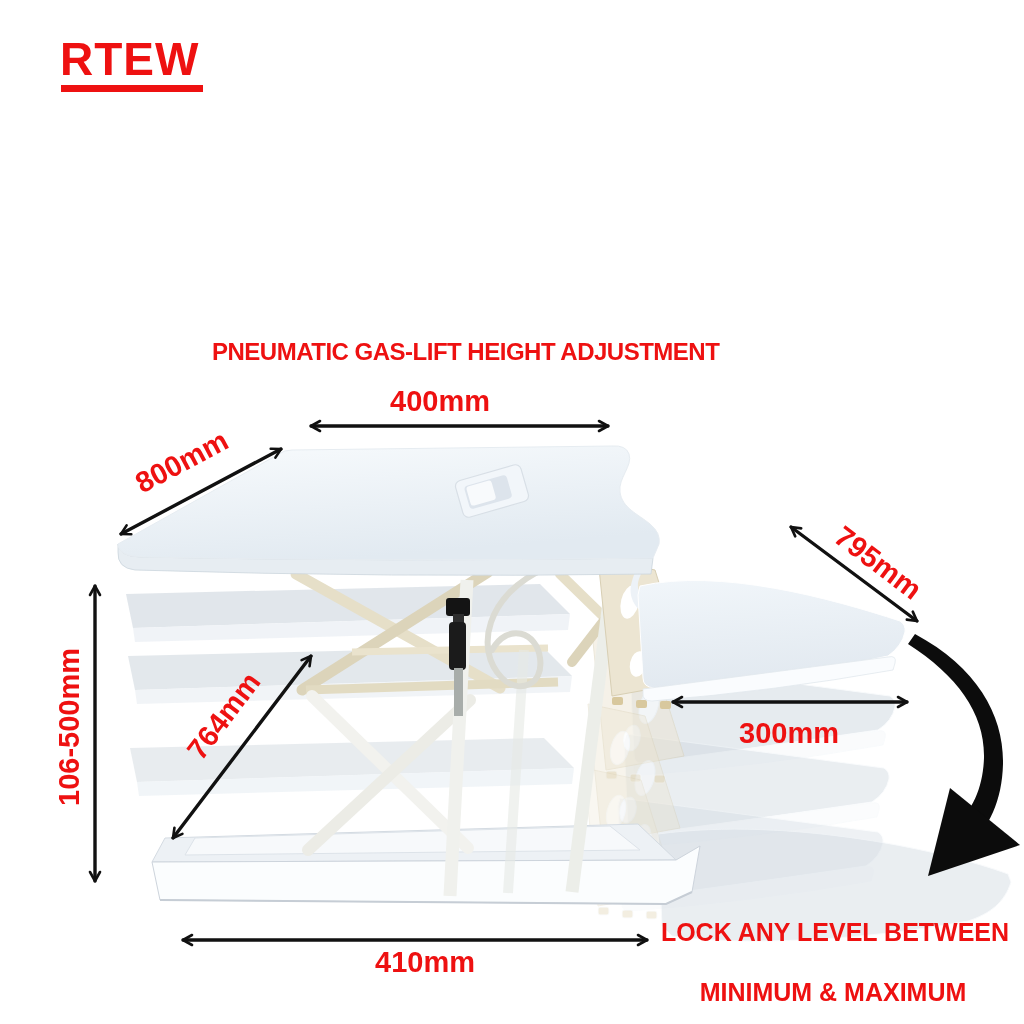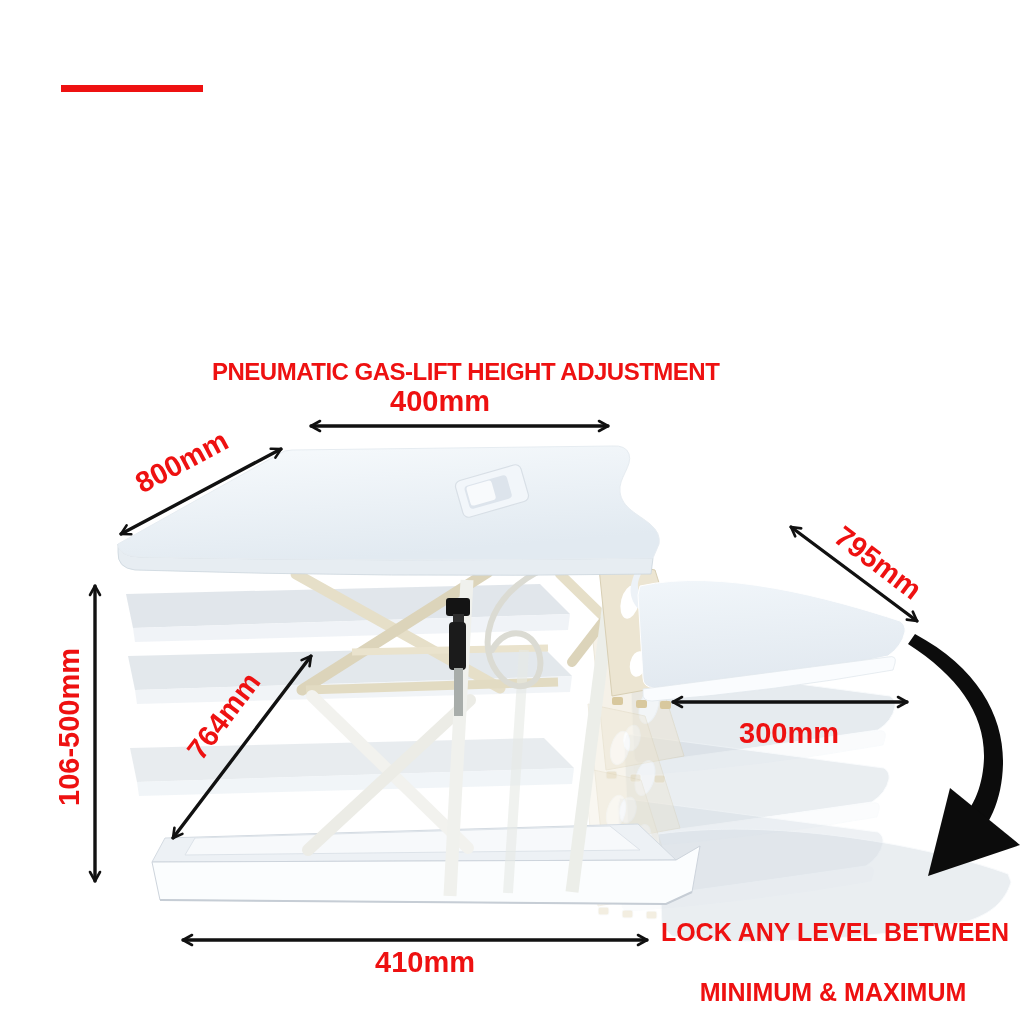--- a/index.html
+++ b/index.html
@@ -10,21 +10,21 @@
   .scene{position:absolute;left:0;top:0;}
   .red-text{color:#EE1111;}
   .logo{
     position:absolute;left:60px;top:32px;font-size:46px;font-weight:bold;
     letter-spacing:1px;
   }
   .logo-underline{
     position:absolute;left:61px;top:85px;width:142px;height:7px;background:#EE1111;
   }
   .title{
-    position:absolute;left:212px;top:358px;width:460px;text-align:center;
+    position:absolute;left:212px;top:338px;width:460px;text-align:center;
     font-size:24px;font-weight:bold;letter-spacing:-0.5px;white-space:nowrap;
   }
   .dim{
     position:absolute;font-weight:bold;font-size:29px;white-space:nowrap;
   }
   .footer-line{
     position:absolute;width:380px;text-align:center;font-size:25px;
     font-weight:bold;white-space:nowrap;
   }
 </style>
@@ -134,20 +134,21 @@
       <line x1="311" y1="426" x2="608" y2="426" marker-start="url(#vhead)" marker-end="url(#vhead)"></line>
       <line x1="121" y1="534" x2="281" y2="449" marker-start="url(#vhead)" marker-end="url(#vhead)"></line>
       <line x1="791" y1="527" x2="917" y2="621" marker-start="url(#vhead)" marker-end="url(#vhead)"></line>
       <line x1="95" y1="586" x2="95" y2="881" marker-start="url(#vhead)" marker-end="url(#vhead)"></line>
       <line x1="173" y1="838" x2="311" y2="656" marker-start="url(#vhead)" marker-end="url(#vhead)"></line>
       <line x1="673" y1="702" x2="907" y2="702" marker-start="url(#vhead)" marker-end="url(#vhead)"></line>
       <line x1="183" y1="940" x2="647" y2="940" marker-start="url(#vhead)" marker-end="url(#vhead)"></line>
     </g>
   </svg>
 
+  <div class="logo red-text">RTEW</div>
   <div class="logo-underline"></div>
 
   <div class="title red-text">PNEUMATIC GAS-LIFT HEIGHT ADJUSTMENT</div>
 
   <div class="dim red-text" style="left:440px;top:401px;transform:translate(-50%,-50%);">400mm</div>
   <div class="dim red-text" style="left:182px;top:462px;transform:translate(-50%,-50%) rotate(-28deg);">800mm</div>
   <div class="dim red-text" style="left:878px;top:563px;transform:translate(-50%,-50%) rotate(37deg);">795mm</div>
   <div class="dim red-text" style="left:69px;top:727px;transform:translate(-50%,-50%) rotate(-90deg);">106-500mm</div>
   <div class="dim red-text" style="left:224px;top:716px;transform:translate(-50%,-50%) rotate(-53deg);">764mm</div>
   <div class="dim red-text" style="left:789px;top:733px;transform:translate(-50%,-50%);">300mm</div>

